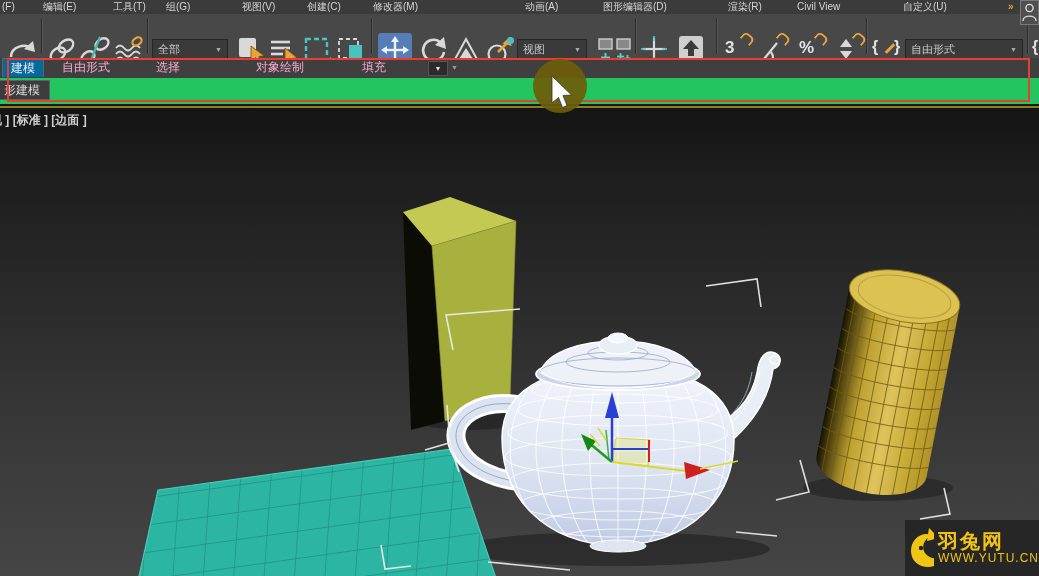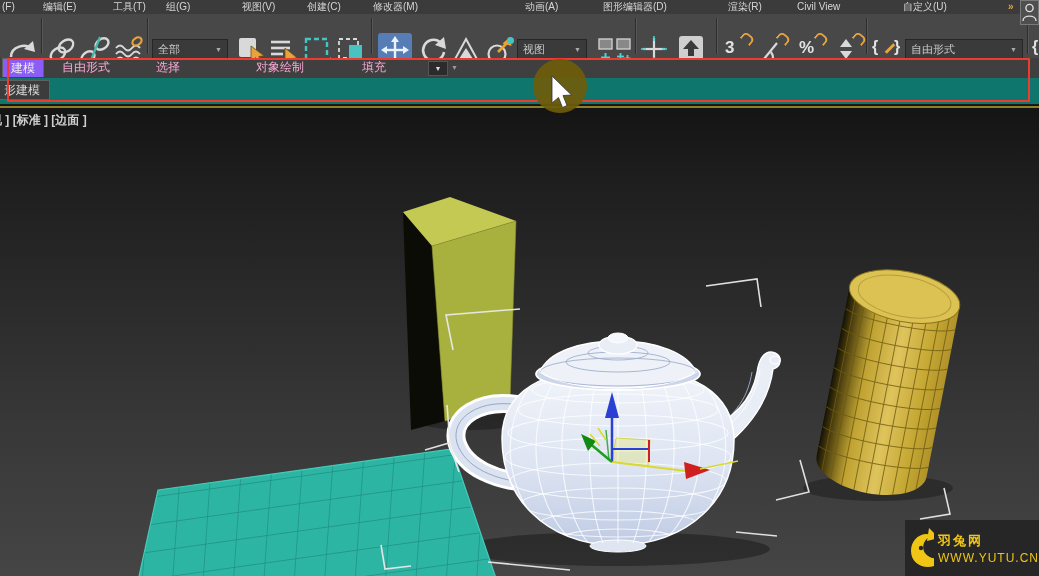--- a/index.html
+++ b/index.html
@@ -19,37 +19,37 @@
   .dd span.dd-arrow{font-size:7px;color:#aaa;margin-left:4px;}
   .active-btn{position:absolute;width:34px;height:34px;background:#567db6;border-radius:3px;display:flex;align-items:center;justify-content:center;}
   .snapicon{position:absolute;width:30px;height:30px;}
   .snapicon .glyph{position:absolute;left:1px;top:4px;color:#e2e2e2;font-size:17px;font-weight:bold;line-height:20px;}
   .magnet{position:absolute;right:0;top:0;width:9px;height:7px;border:2.5px solid #e8a33d;border-bottom:none;border-radius:5px 5px 0 0;transform:rotate(40deg);}
   .pencil{position:absolute;left:12px;top:12px;width:12px;height:3px;background:#e8a33d;transform:rotate(-45deg);}
   .brace{color:#e2e2e2;font-size:16px;font-weight:bold;}
   
   #ribbon{position:absolute;left:0;top:58px;width:1039px;height:47px;z-index:20;}
   #ribbon-row1{position:absolute;left:0;top:0;width:1039px;height:20px;background:#3f3f3f;}
-  #ribbon-row2{position:absolute;left:0;top:20px;width:1039px;height:27px;background:#0f766e;border-bottom:1px solid #1c1c1c;box-sizing:border-box;}
+  #ribbon-row2{position:absolute;left:0;top:20px;width:1039px;height:27px;background:#22c55e;border-bottom:1px solid #1c1c1c;box-sizing:border-box;}
   .rtab{position:absolute;top:1px;font-size:12px;color:#f9a8d4;white-space:nowrap;cursor:default;}
-  .rtab.active{top:0;height:19px;line-height:19px;padding:0 8px;background:#8b5cf6;border:1px solid #626262;border-bottom:none;color:#ececec;box-sizing:border-box;}
+  .rtab.active{top:0;height:19px;line-height:19px;padding:0 8px;background:#0369a1;border:1px solid #626262;border-bottom:none;color:#ececec;box-sizing:border-box;}
   #panel-tab{position:absolute;left:-6px;top:2px;height:20px;line-height:18px;padding:0 9px;background:#3c3c3c;border:1px solid #606060;color:#d8d8d8;font-size:12px;box-sizing:border-box;}
   #ribbon-dd-btn{position:absolute;left:428px;top:3px;width:18px;height:13px;background:#2b2b2b;border:1px solid #555;color:#ddd;font-size:7px;text-align:center;line-height:13px;}
   #ribbon-dd-caret{position:absolute;left:451px;top:6px;font-size:7px;color:#999;}
   #red-frame{position:absolute;left:7px;top:58px;width:1023px;height:44px;border:2.5px solid #ee3b2f;box-sizing:border-box;z-index:60;pointer-events:none;}
   #active-vp-line{position:absolute;left:0;top:105px;width:1039px;height:2px;background:#8f8026;border-top:1px solid #141414;z-index:25;}
   
   #viewport{position:absolute;left:0;top:107px;width:1039px;height:469px;
     background:linear-gradient(180deg,#141414 0%,#1d1d1d 14%,#2a2a2a 40%,#383838 68%,#454545 100%);}
   #vp-label{position:absolute;left:-26px;top:5px;font-size:12px;font-weight:bold;color:#cfcfcf;white-space:nowrap;}
   #scene{position:absolute;left:0;top:0;}
   
   #watermark{position:absolute;right:0;bottom:0;width:134px;height:56px;background:#262626;z-index:40;display:flex;align-items:center;}
   #wm-text{display:flex;flex-direction:column;margin-left:4px;}
-  #wm-name{color:#f0c516;font-size:13px;font-weight:bold;letter-spacing:2px;line-height:20px;}
+  #wm-name{color:#f0c516;font-size:20px;font-weight:bold;letter-spacing:2px;line-height:20px;}
   #wm-url{color:#f0c516;font-size:12px;letter-spacing:1px;}
   #cursor-layer{position:absolute;left:0;top:0;z-index:100;pointer-events:none;}
 </style>
 </head>
 <body>
 
 <div id="app">
 
   <div id="menubar">
     <span class="mi" style="left:2px">(F)</span>

